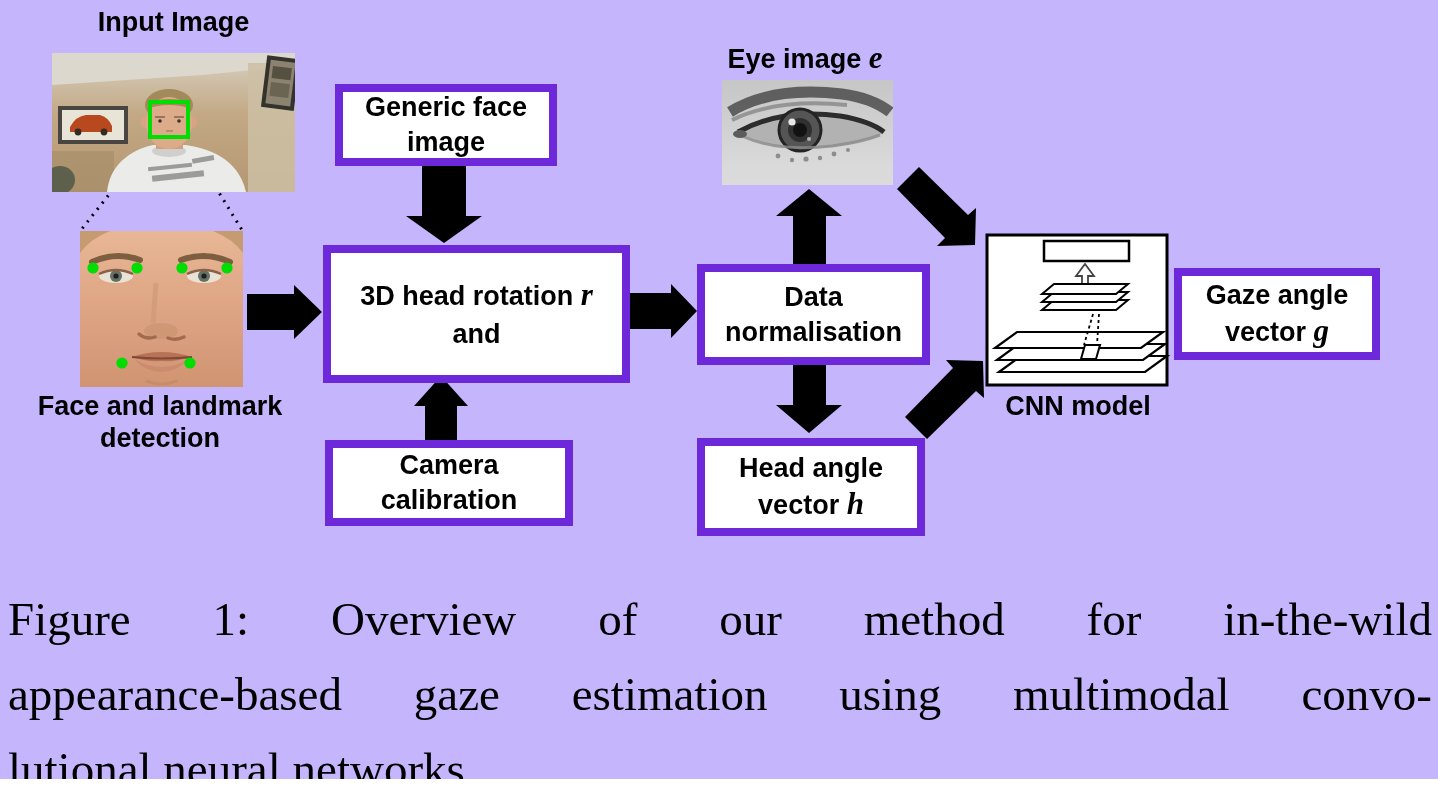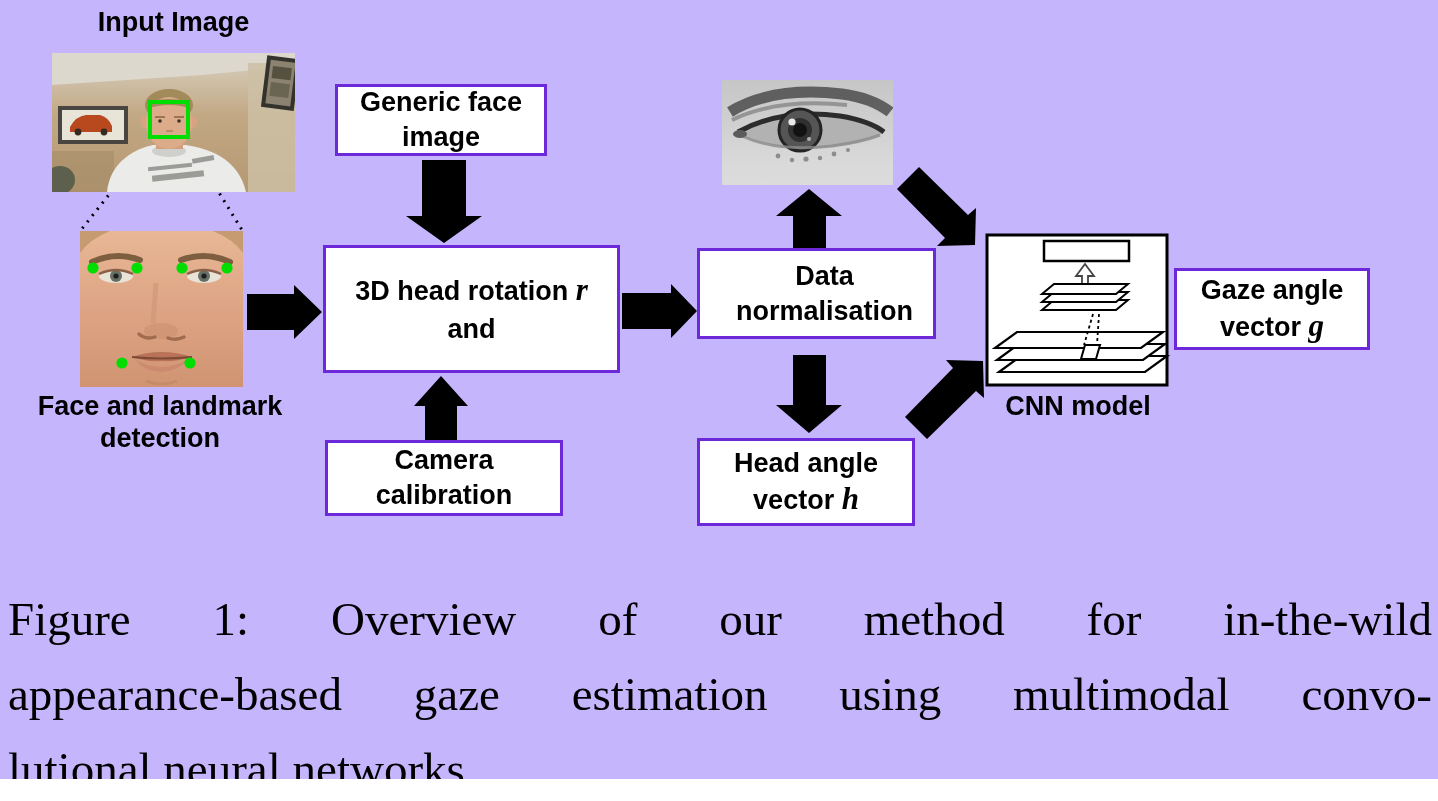--- a/index.html
+++ b/index.html
@@ -1,20 +1,20 @@
 <!DOCTYPE html>
 <html><head>
 <meta charset="utf-8">
 <style>
   html,body{margin:0;padding:0;background:#fff;}
   .canvas{position:relative;width:1438px;height:779px;background:#c4b5fd;overflow:hidden;
           font-family:"Liberation Sans",sans-serif;color:#000;}
   .overlay{position:absolute;left:0;top:0;width:1438px;height:590px;}
   .lbl{position:absolute;font-weight:bold;font-size:27px;line-height:32px;text-align:center;}
-  .box{position:absolute;background:#fff;border:3px solid #6d28d9;display:flex;flex-direction:column;
+  .box{position:absolute;background:#fff;border:8px solid #6d28d9;display:flex;flex-direction:column;
        align-items:center;justify-content:center;text-align:center;font-weight:bold;
        font-size:27px;line-height:35px;}
   .mvar{font-family:"Liberation Serif",serif;font-style:italic;font-weight:700;font-size:31px;}
   .photo{position:absolute;}
   .caption{position:absolute;left:8px;top:582px;width:1424px;
            font-family:"Liberation Serif",serif;font-size:47px;line-height:75px;color:#000;}
   .cap-line{white-space:nowrap;}
   .just{text-align:justify;text-align-last:justify;white-space:normal;}
 </style>
 </head>
@@ -140,25 +140,28 @@
   <div class="box" style="left:323px;top:245px;width:291px;height:122px;line-height:38px;text-align:right;">
     <div><span>3D head rotation </span><span class="mvar">r</span></div>
     <div>and</div>
   </div>
 
   <div class="box" style="left:325px;top:440px;width:232px;height:70px;">
     <div>Camera</div>
     <div>calibration</div>
   </div>
 
-  <div class="box" style="left:697px;top:248px;width:217px;height:85px;padding-left:16px;">
+  <div class="box" style="left:697px;top:264px;width:217px;height:85px;">
     <div>Data</div>
     <div>normalisation</div>
   </div>
 
+  <div class="lbl" style="left:690px;top:42px;width:230px;">
+    <span>Eye image </span><span class="mvar">e</span>
+  </div>
   <svg class="photo" style="left:722px;top:80px;" width="171" height="105" viewBox="0 0 171 105">
     <defs>
       <linearGradient id="eyebg" x1="0" y1="0" x2="0" y2="1">
         <stop offset="0" stop-color="#c6c6c6"></stop>
           <stop offset="1" stop-color="#dedede"></stop>
       </linearGradient>
     </defs>
     <rect x="0" y="0" width="171" height="105" fill="url(#eyebg)"></rect>
     <path d="M8,32 Q50,6 120,14 Q150,18 168,32" stroke="#4c4c4c" stroke-width="11" fill="none" opacity="0.85"></path>
     <path d="M10,40 Q55,18 125,25" stroke="#6f6f6f" stroke-width="4" fill="none" opacity="0.6"></path>

